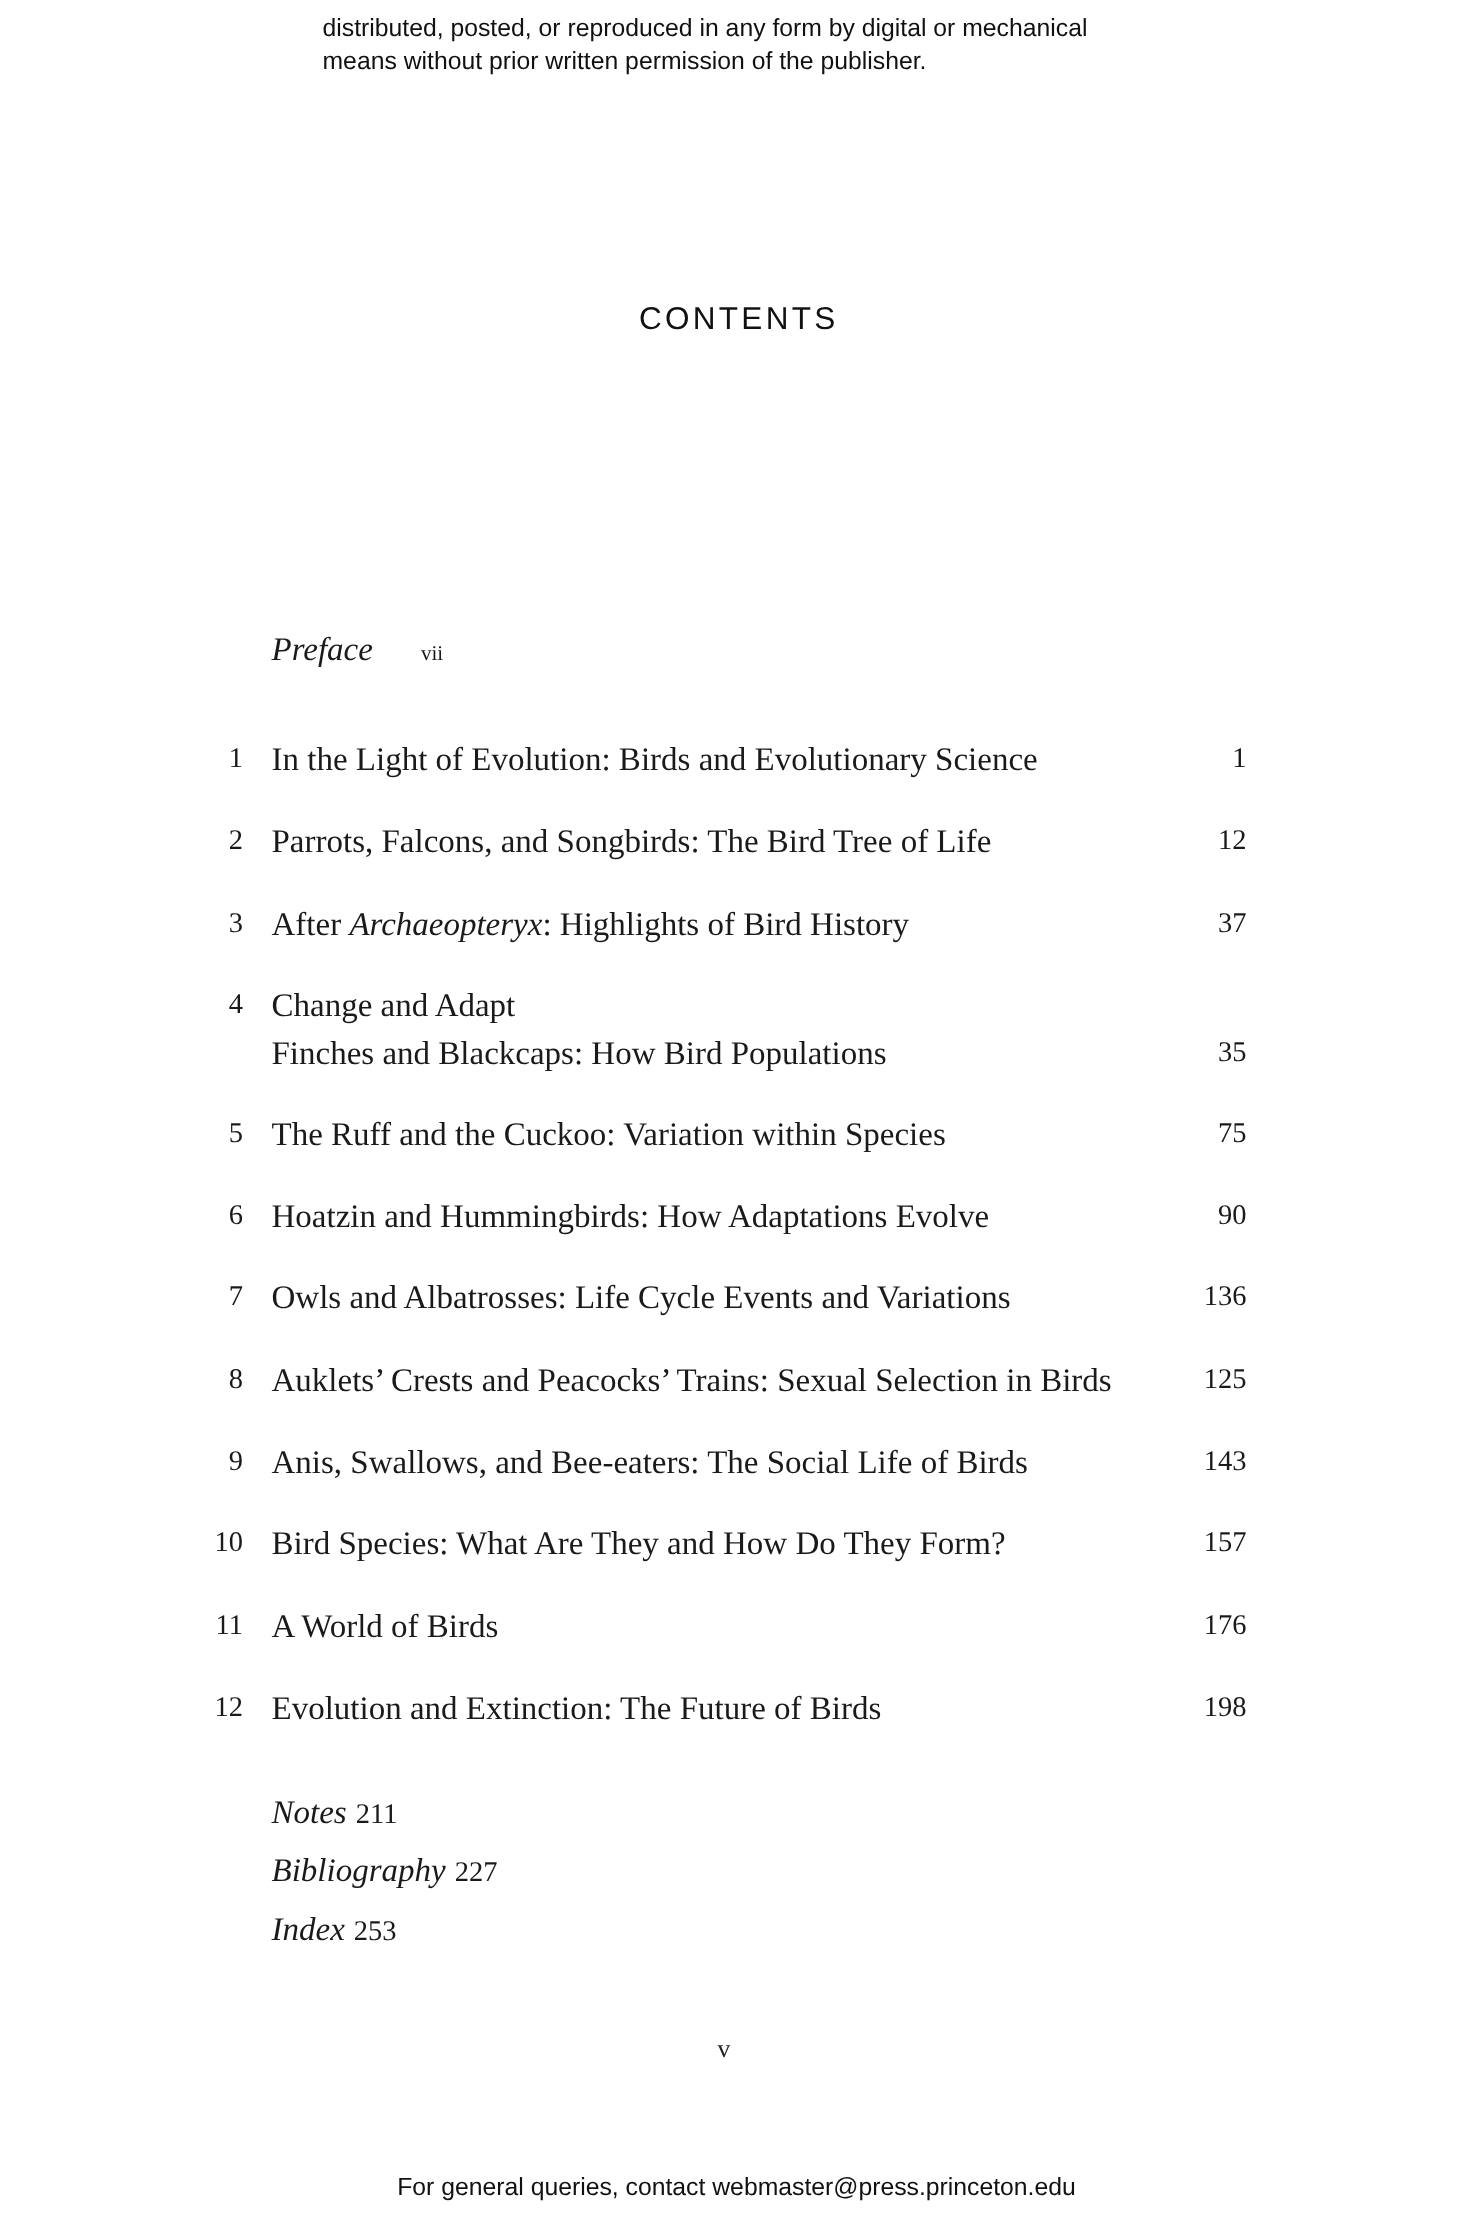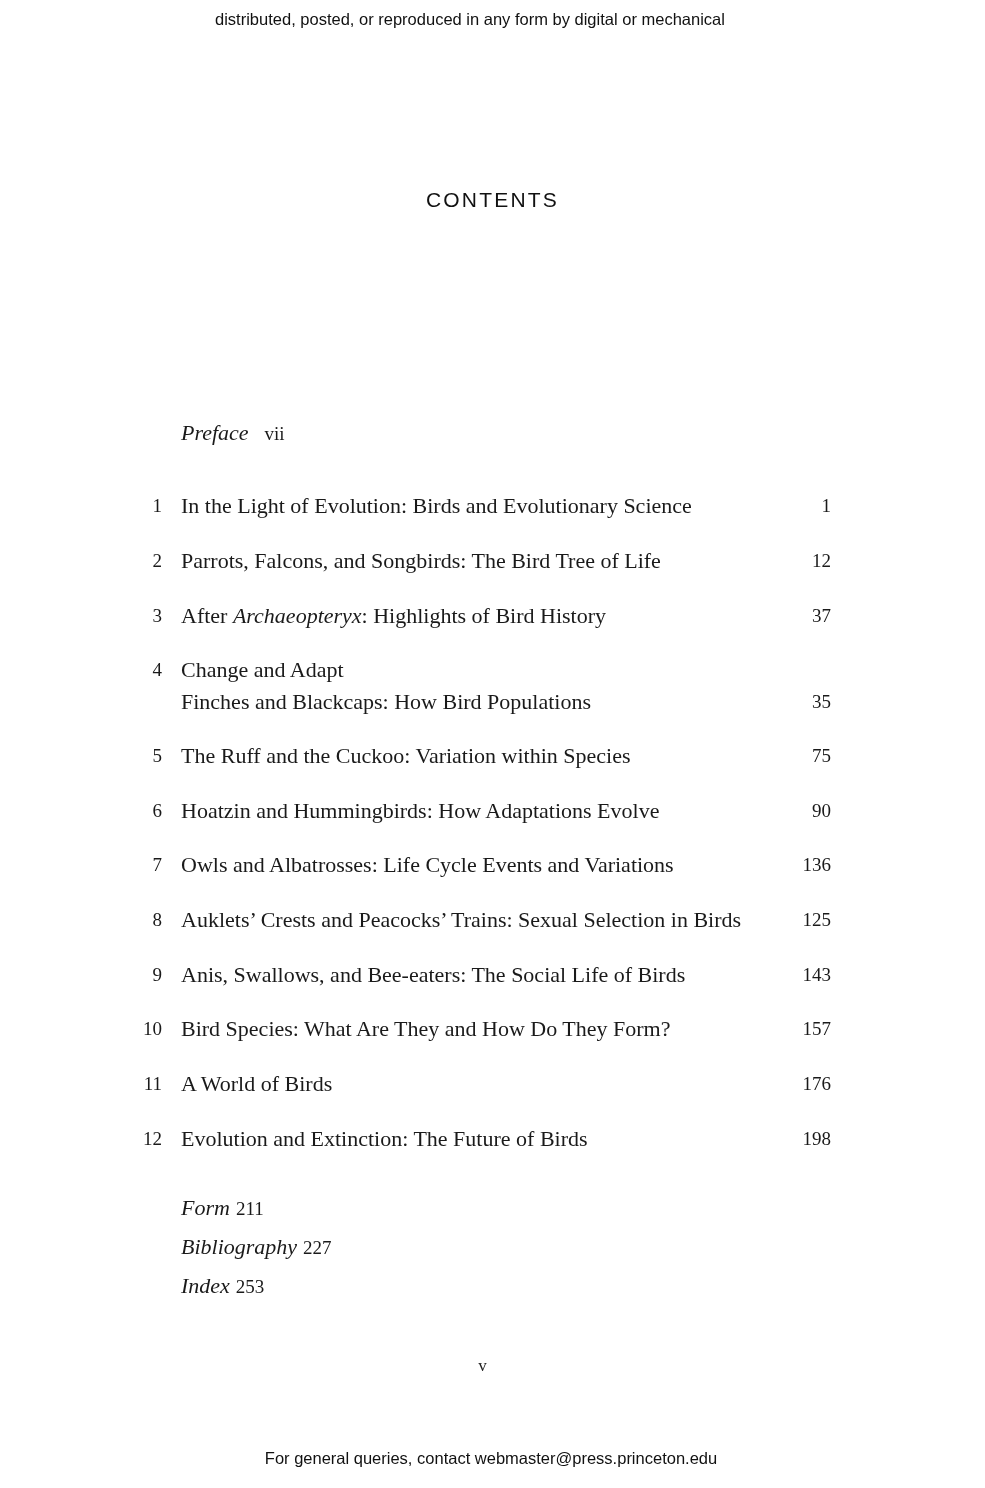--- a/index.html
+++ b/index.html
@@ -22,39 +22,39 @@
       font-family: "Liberation Sans", sans-serif;
       font-size: 16.5px;
       line-height: 21.5px;
       color: #111;
     }
     .copyright div { white-space: nowrap; }
     .page-heading {
       position: absolute;
       left: 0;
       width: 985px;
-      top: 188px;
+      top: 201px;
       text-align: center;
       font-family: "Liberation Sans", sans-serif;
       font-size: 21px;
       letter-spacing: 2.2px;
       color: #111;
     }
     .serif {
       font-family: "Liberation Serif", serif;
       color: #1a1a1a;
     }
     .front-entry {
       position: absolute;
       left: 181px;
       font-size: 22px;
       white-space: nowrap;
     }
     .front-entry .label { font-style: italic; }
-    .front-entry .page { margin-left: 16px; font-size: 19px; text-align: center; }
+    .front-entry .page { margin-left: 32px; font-size: 14px; text-align: center; }
 
     .chapter {
       position: absolute;
       left: 0;
       width: 985px;
       font-size: 22px;
       line-height: 32px;
     }
     .chapter .num {
       position: absolute;
@@ -107,20 +107,21 @@
       font-family: "Liberation Sans", sans-serif;
       font-size: 16.5px;
       color: #111;
     }
   </style>
 </head>
 <body>
 
 <div class="copyright">
   <div>distributed, posted, or reproduced in any form by digital or mechanical</div>
+  <div>means without prior written permission of the publisher.</div>
 </div>
 
 <div class="page-heading">CONTENTS</div>
 
 <div class="front-entry serif" style="top:420px;">
   <span class="label">Preface</span><span class="page">vii</span>
 </div>
 
 <div class="chapter serif" style="top:490px;">
   <span class="num">1</span>
@@ -211,21 +212,21 @@
 
 <div class="chapter serif" style="top:1123px;">
   <span class="num">12</span>
   <span class="title">
       <span class="line">Evolution and Extinction: The Future of Birds</span>
     </span>
   <span class="pg">198</span>
 </div>
 
 <div class="back-entry serif" style="top:1195px;">
-  <span class="label">Form</span><span class="page">211</span>
+  <span class="label">Notes</span><span class="page">211</span>
 </div>
 <div class="back-entry serif" style="top:1234px;">
   <span class="label">Bibliography</span><span class="page">227</span>
 </div>
 <div class="back-entry serif" style="top:1273px;">
   <span class="label">Index</span><span class="page">253</span>
 </div>
 
 <div class="folio">v</div>
 

